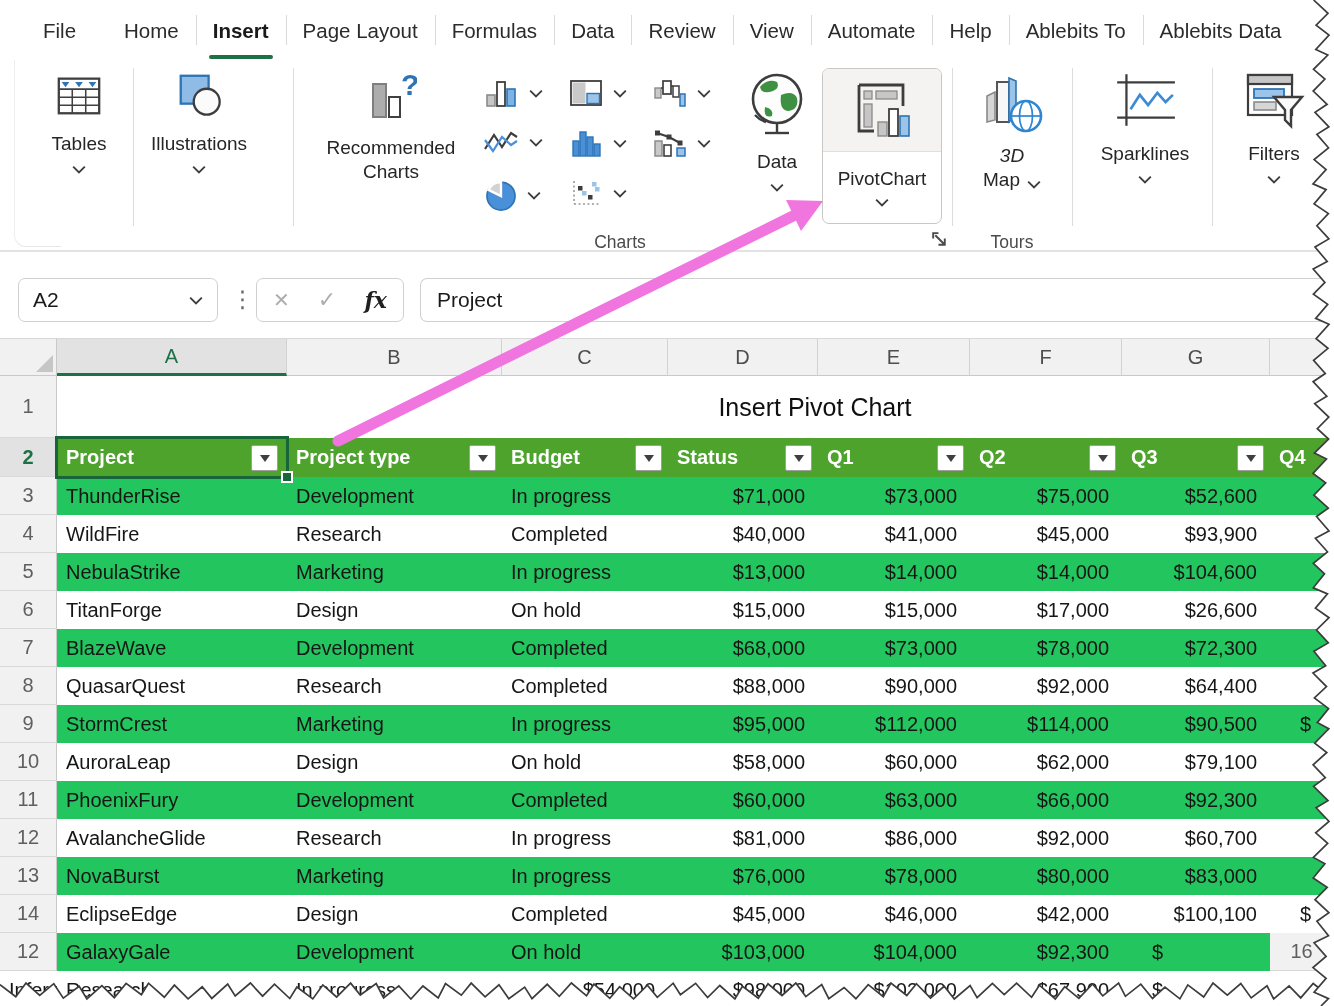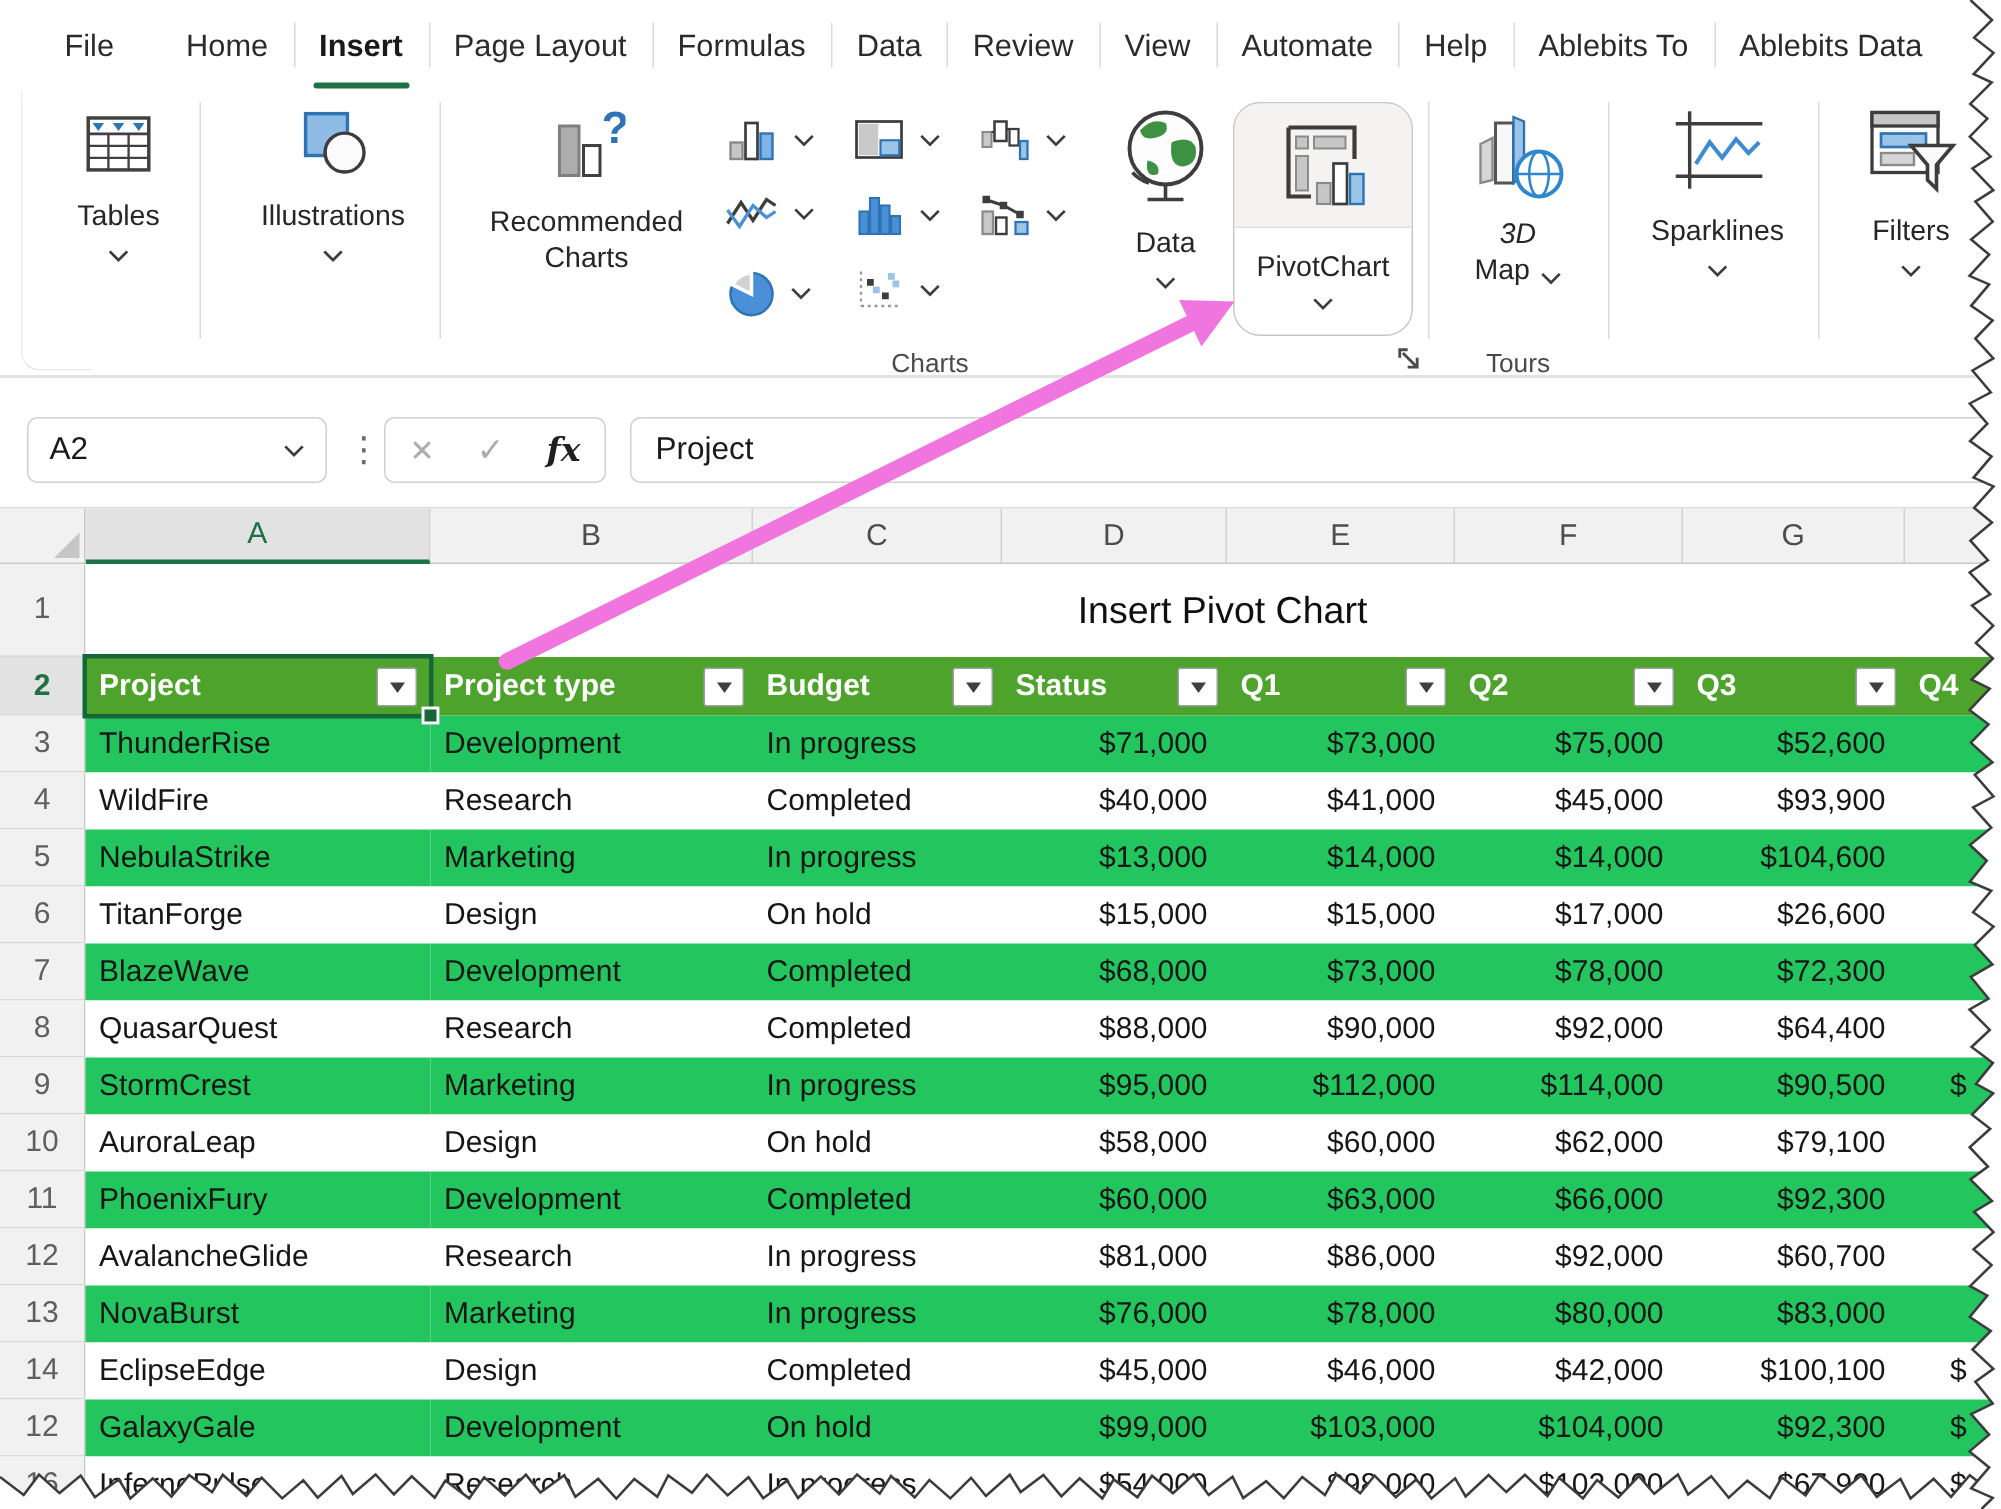--- a/index.html
+++ b/index.html
@@ -18,21 +18,21 @@
   .ribbon{position:absolute;left:0;top:62px;width:1334px;height:190px;background:#fff;border-bottom:2px solid #E2E2E2;box-sizing:border-box;}
   .ribbon .panel-edge{position:absolute;left:14px;top:-2px;width:46px;height:186px;border-left:1px solid #EDEDED;border-bottom:1px solid #E6E6E6;border-bottom-left-radius:12px;}
   .rsep{position:absolute;top:6px;height:158px;width:1px;background:#DCDCDC;}
   .bigbtn{position:absolute;display:flex;flex-direction:column;align-items:center;top:8px;}
   .bigbtn .lbl{font-size:19px;color:#262626;margin-top:8px;line-height:24px;text-align:center;}
   .bigbtn .chev{margin-top:9px;}
   .chev{width:14px;height:9px;}
   .cbtn{position:absolute;display:flex;align-items:center;gap:9px;}
   .grouplbl{position:absolute;font-size:17.5px;color:#4a4a4a;text-align:center;}
   
-  .pivotbtn{position:absolute;left:822px;top:6px;width:120px;height:156px;border:1px solid #C9C7C5;border-radius:18px;background:#fff;display:flex;flex-direction:column;box-sizing:border-box;overflow:hidden;}
+  .pivotbtn{position:absolute;left:822px;top:6px;width:120px;height:156px;border:1px solid #C9C7C5;border-radius:7px;background:#fff;display:flex;flex-direction:column;box-sizing:border-box;overflow:hidden;}
   .pivotbtn .ptop{height:82px;background:#F4F3F1;border-bottom:1px solid #E1DFDD;display:flex;align-items:center;justify-content:center;}
   .pivotbtn .pbot{flex:1;display:flex;flex-direction:column;align-items:center;justify-content:center;gap:8px;}
   .pivotbtn .lbl{font-size:19px;color:#262626;}
   
   .frow{position:absolute;left:0;top:252px;width:1334px;height:86px;background:#fff;}
   .namebox{position:absolute;left:18px;top:26px;width:200px;height:44px;border:1px solid #D0D0D0;border-radius:7px;background:#fff;display:flex;align-items:center;padding:0 14px;box-sizing:border-box;font-size:21px;color:#1a1a1a;}
   .namebox .chev{margin-left:auto;}
   .vdots{position:absolute;left:231px;top:34px;font-size:23px;color:#6a6a6a;letter-spacing:0;}
   .fxbox{position:absolute;left:256px;top:26px;width:148px;height:44px;border:1px solid #D0D0D0;border-radius:7px;background:#fff;display:flex;align-items:center;justify-content:space-between;padding:0 16px;box-sizing:border-box;}
   .icoX{font-size:20px;color:#ACACAC;}
@@ -101,21 +101,21 @@
         <line x1="33" y1="20" x2="33" y2="45" stroke="#404040" stroke-width="1.6"></line>
       </svg>
     </span>
     <span class="lbl">Tables</span>
     <svg class="chev" viewBox="0 0 12 7">
         <path d="M1,1 L6,6 L11,1" fill="none" stroke="#3d3d3d" stroke-width="1.6"></path>
       </svg>
   </div>
   <div class="rsep" style="left:133px;"></div>
 
-  <div class="bigbtn" style="left:158px;width:128px;">
+  <div class="bigbtn" style="left:135px;width:128px;">
     <span>
       <svg width="50" height="50" viewBox="0 0 52 52">
         <rect x="7" y="6" width="29" height="29" fill="#8FBCE6" stroke="#2E74B5" stroke-width="2.4"></rect>
         <circle cx="34" cy="33" r="13.5" fill="#FBFBFB" stroke="#3d3d3d" stroke-width="2.4"></circle>
       </svg>
     </span>
     <span class="lbl">Illustrations</span>
     <svg class="chev" viewBox="0 0 12 7">
         <path d="M1,1 L6,6 L11,1" fill="none" stroke="#3d3d3d" stroke-width="1.6"></path>
       </svg>
@@ -493,21 +493,20 @@
       <div class="cell">Completed</div>
       <div class="cell num">$45,000</div>
       <div class="cell num">$46,000</div>
       <div class="cell num">$42,000</div>
       <div class="cell num">$100,100</div>
       <div class="cell q4">$</div>
       <div class="rowhead">12</div>
       <div class="cell band">GalaxyGale</div>
       <div class="cell band">Development</div>
       <div class="cell band">On hold</div>
-      <div class="cell band num">$99,000</div>
       <div class="cell band num">$103,000</div>
       <div class="cell band num">$104,000</div>
       <div class="cell band num">$92,300</div>
       <div class="cell band q4">$</div>
       <div class="rowhead">16</div>
       <div class="cell">InfernoPulse</div>
       <div class="cell">Research</div>
       <div class="cell">In progress</div>
       <div class="cell num">$54,000</div>
       <div class="cell num">$98,000</div>

